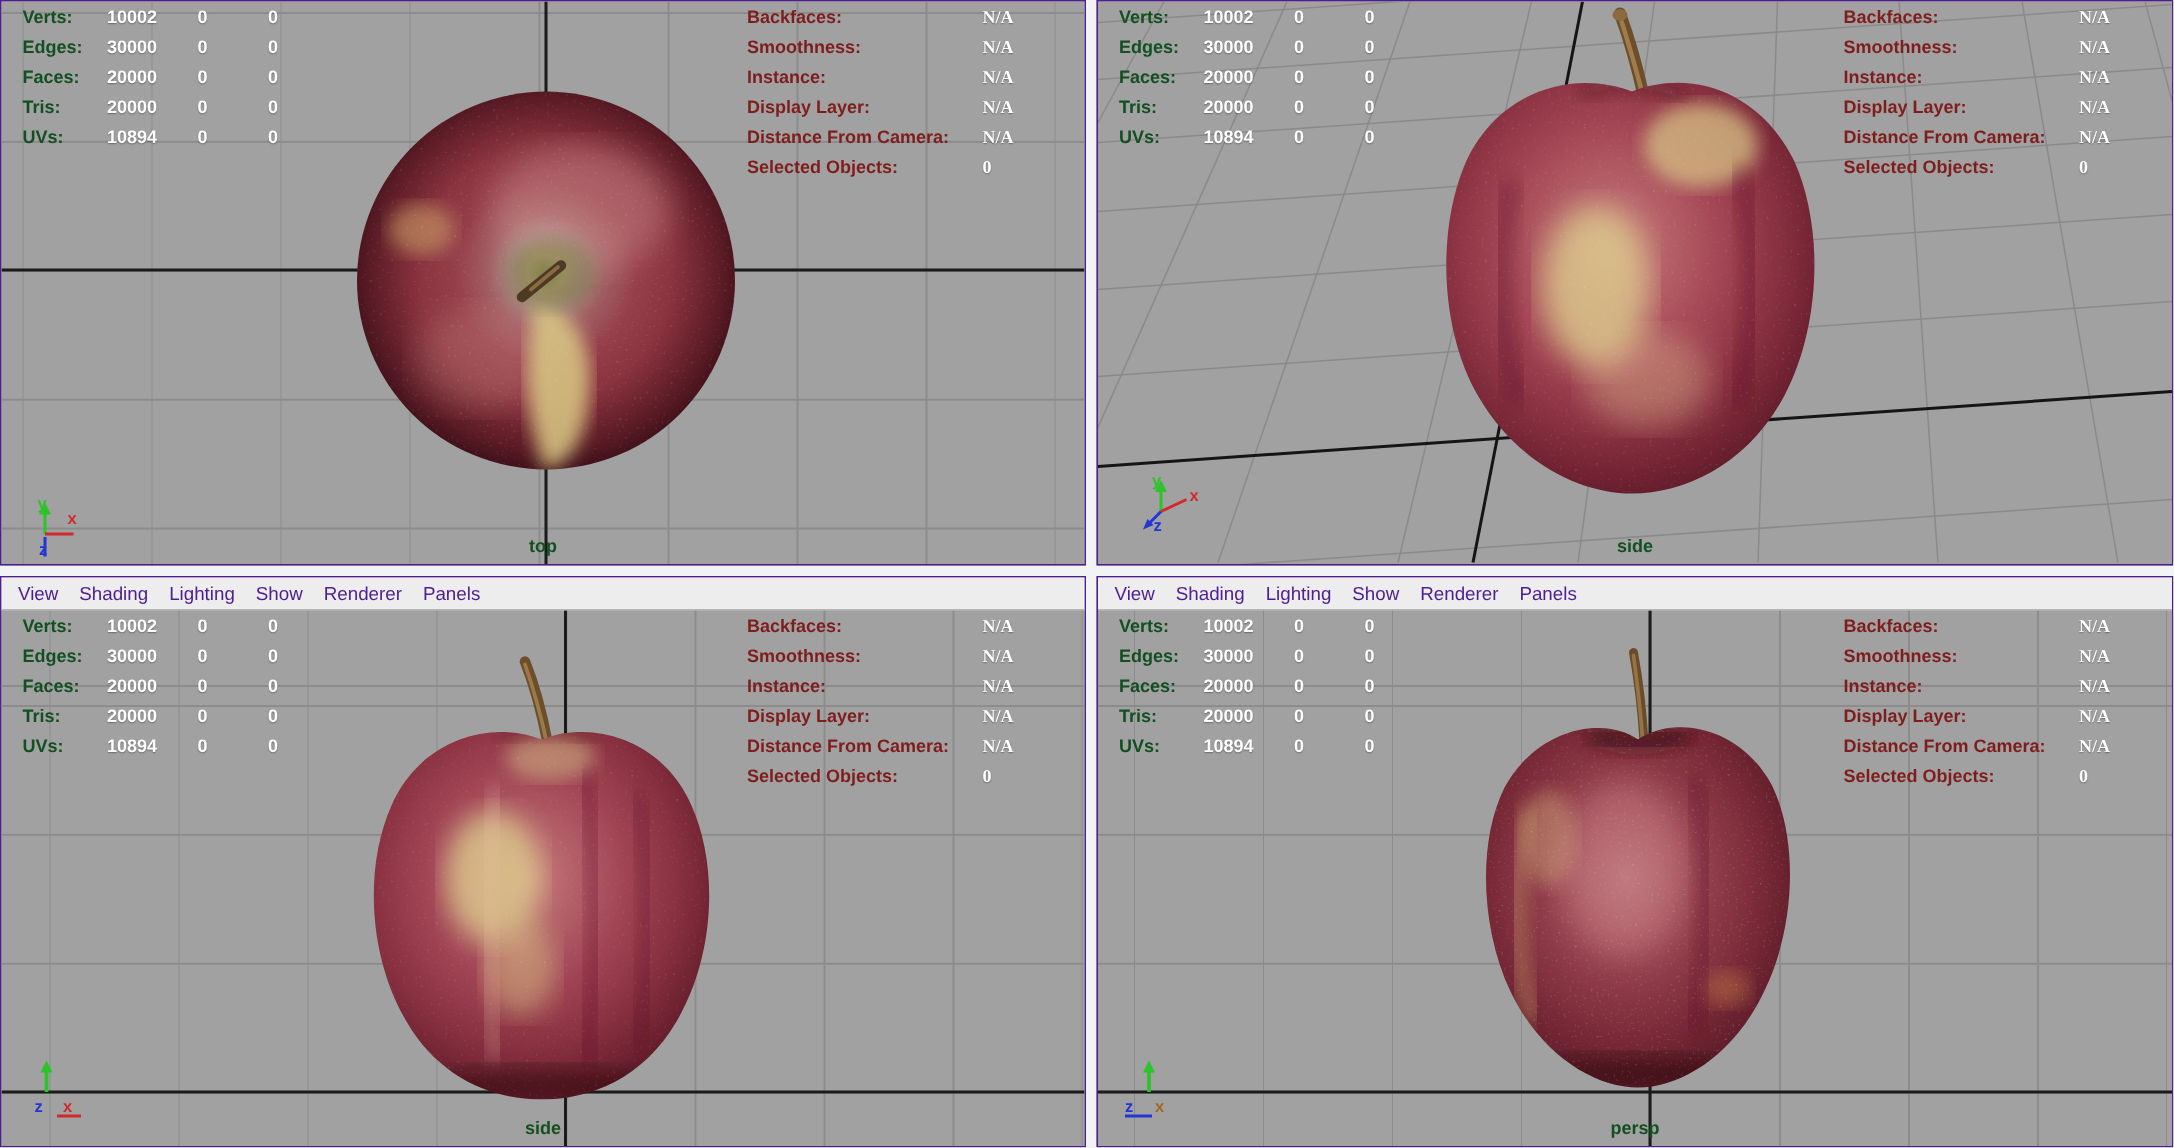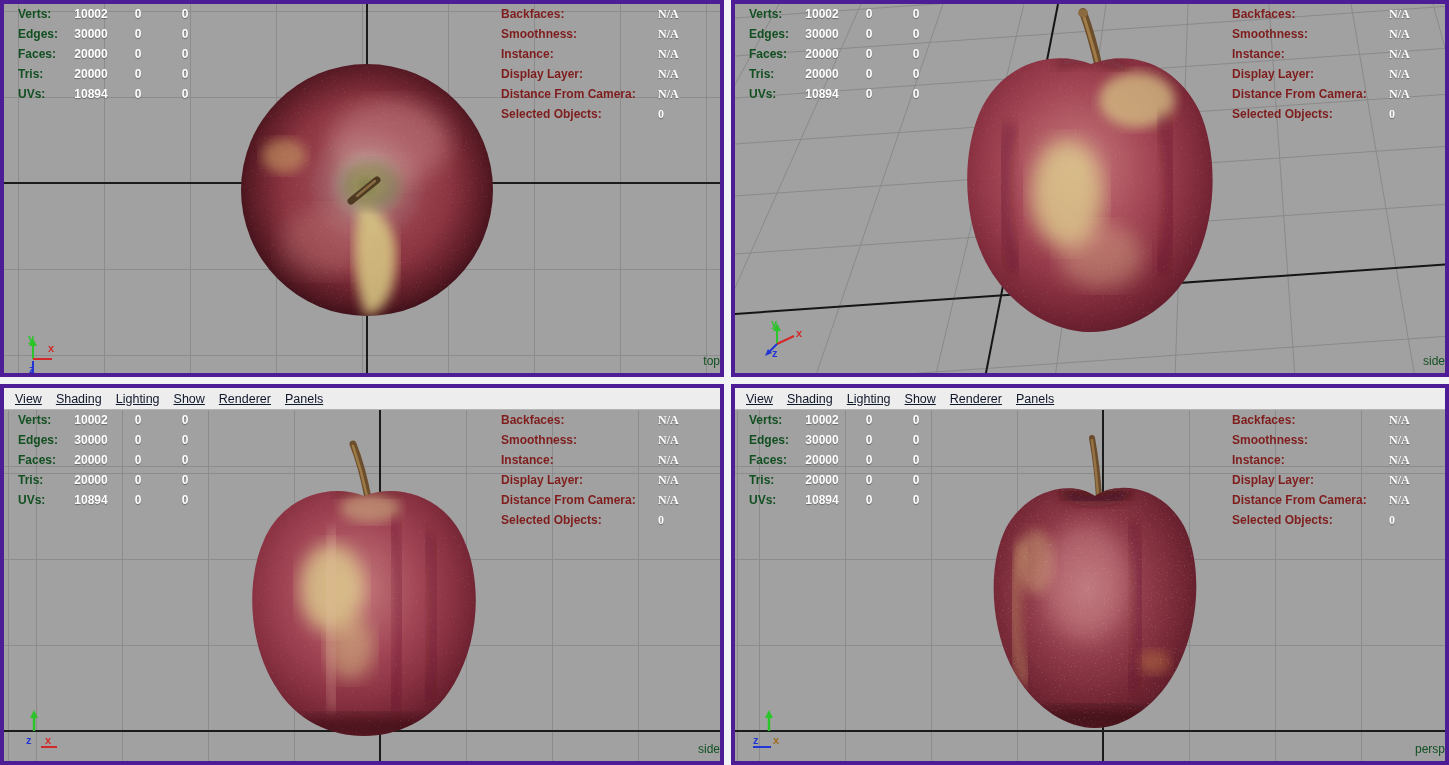--- a/index.html
+++ b/index.html
@@ -1,42 +1,42 @@
 <!DOCTYPE html>
 <html><head>
 <meta charset="utf-8">
 <style>
   html,body{margin:0;padding:0;}
   body{background:#f2f3f5;font-family:"Liberation Sans",sans-serif;}
   .root{position:relative;width:1449px;height:765px;background:#f2f3f5;overflow:hidden;}
 
-  .panel{position:absolute;border:4px solid #4c1d95;background:#a1a1a1;box-sizing:border-box;display:flex;flex-direction:column;}
+  .panel{position:absolute;border:1px solid #4c1d95;background:#a1a1a1;box-sizing:border-box;display:flex;flex-direction:column;}
   .menubar{height:21px;background:#ededed;border-bottom:1px solid #b5b5b5;display:flex;align-items:center;padding:0 4px;flex:0 0 auto;}
-  .menu-item{padding:2px 7px;font-size:12.5px;color:#0f172a;cursor:default;white-space:nowrap;text-decoration:underline;}
+  .menu-item{padding:2px 7px;font-size:12.5px;color:#4c1d95;cursor:default;white-space:nowrap;}
   .vp{position:relative;flex:1 1 auto;background:#a1a1a1;overflow:hidden;}
 
   .gridlines{position:absolute;inset:0;
     background-image:
       repeating-linear-gradient(to right, #8c8c8c 0 1px, transparent 1px 86px),
       repeating-linear-gradient(to bottom, #8c8c8c 0 1px, transparent 1px 86px);
     background-position:var(--gx,0) var(--gy,0);}
   .axis-h{position:absolute;left:0;right:0;height:2px;background:#1b1b1b;}
   .axis-v{position:absolute;top:0;bottom:0;width:2px;background:#1b1b1b;}
 
   .hud-left{position:absolute;left:14px;top:2px;z-index:5;}
   .hud-right{position:absolute;left:497px;top:2px;z-index:5;}
   .hud-row{display:flex;height:20px;font-weight:bold;font-size:12px;line-height:16px;}
   .hud-row .lbl{width:50px;color:#124f21;}
   .hud-row .v1{width:46px;text-align:center;color:#fff;text-shadow:0 1px 1px rgba(0,0,0,.35);}
   .hud-row .v2{width:48px;text-align:center;color:#fff;text-shadow:0 1px 1px rgba(0,0,0,.35);}
   .hud-row .v3{width:46px;text-align:center;color:#fff;text-shadow:0 1px 1px rgba(0,0,0,.35);}
   .hud-right .lbl{width:157px;color:#7f1d1d;}
   .hud-right .val{color:#fff;text-shadow:0 1px 1px rgba(0,0,0,.35);font-family:Liberation Serif, serif;}
 
-  .vp-label{position:absolute;left:0;right:0;bottom:5px;text-align:right;font-weight:normal;font-size:12px;color:#124f21;z-index:6;}
+  .vp-label{position:absolute;left:0;right:0;bottom:5px;text-align:center;font-weight:bold;font-size:12px;color:#124f21;z-index:6;}
 
   svg.apple{position:absolute;z-index:3;}
   svg.gizmo{position:absolute;z-index:6;}
   svg.pgrid{position:absolute;left:0;top:0;z-index:1;}
   .gizmo text{font-family:"Liberation Sans",sans-serif;font-size:11px;font-weight:bold;}
 </style>
 </head>
 <body>
 
 <div class="root">

